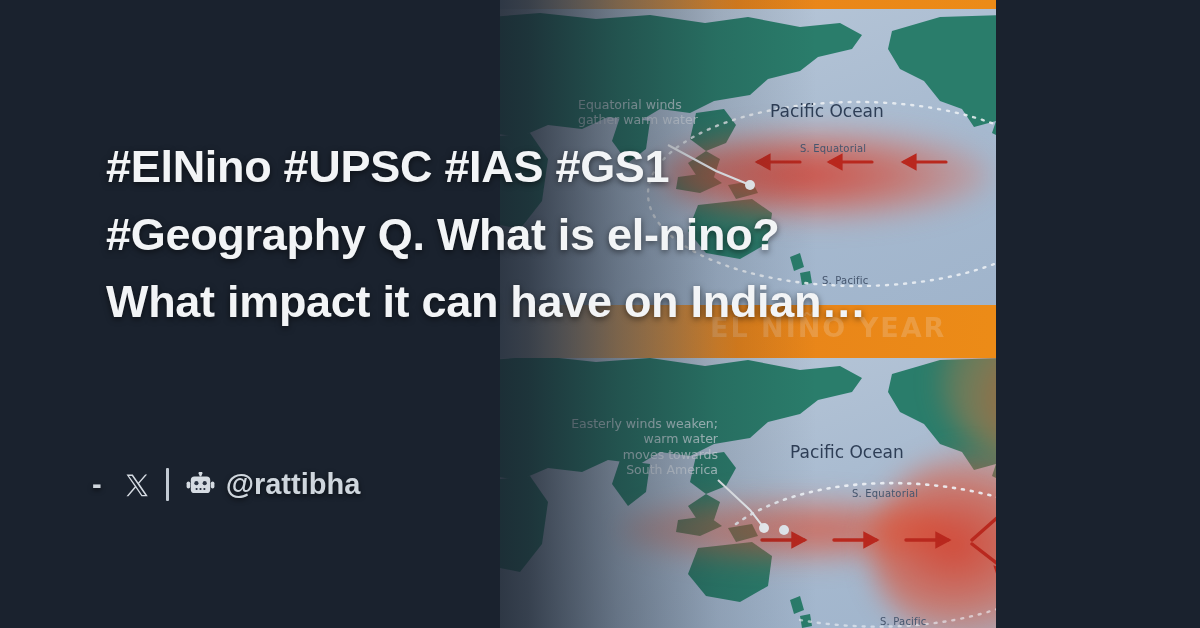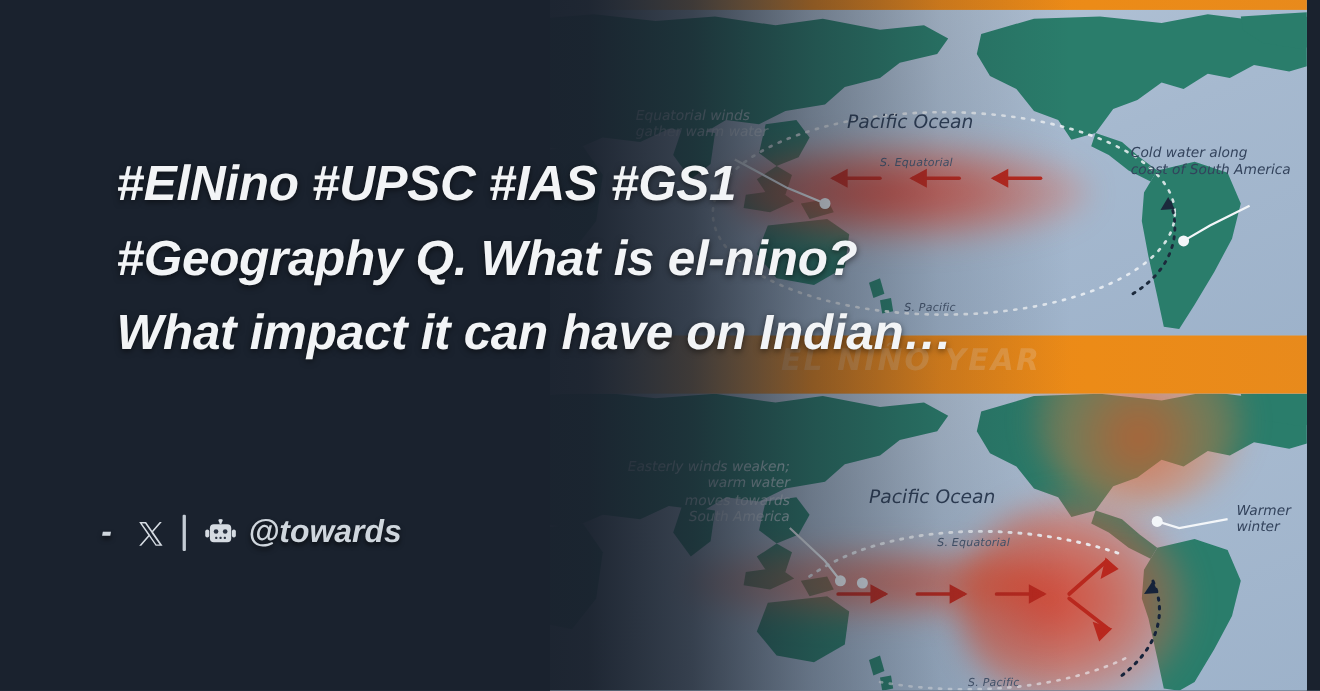--- a/index.html
+++ b/index.html
@@ -5,24 +5,23 @@
   * { margin:0; padding:0; box-sizing:border-box; }
   html,body { width:1200px; height:628px; overflow:hidden; }
   body {
     font-family:"Liberation Sans", sans-serif;
     background:#1a222e;
     position:relative;
   }
 
   #card {
     position:absolute; inset:0;
-    width:1188px; height:628px;
+    width:996px; height:628px;
     overflow:hidden;
     background:#1a222e;
-    font-style:italic;
   }
 
   
   #bg-illustration {
     position:absolute;
     left:500px; top:0;
     width:700px; height:628px;
     overflow:hidden;
     background:#aabdd1;
   }
@@ -363,16 +362,16 @@
           <g fill="#2a3342">
             <circle cx="10.4" cy="11.2" r="2.1"></circle>
             <circle cx="18.7" cy="11.2" r="2.1"></circle>
             <rect x="9.6" y="16" width="2" height="1.9" rx=".6"></rect>
             <rect x="13.5" y="16" width="2" height="1.9" rx=".6"></rect>
             <rect x="17.4" y="16" width="2" height="1.9" rx=".6"></rect>
           </g>
         </svg>
       </span>
 
-      <span>@towards</span>
+      <span>@rattibha</span>
     </div>
   </div>
 </div>
 
 </body></html>

